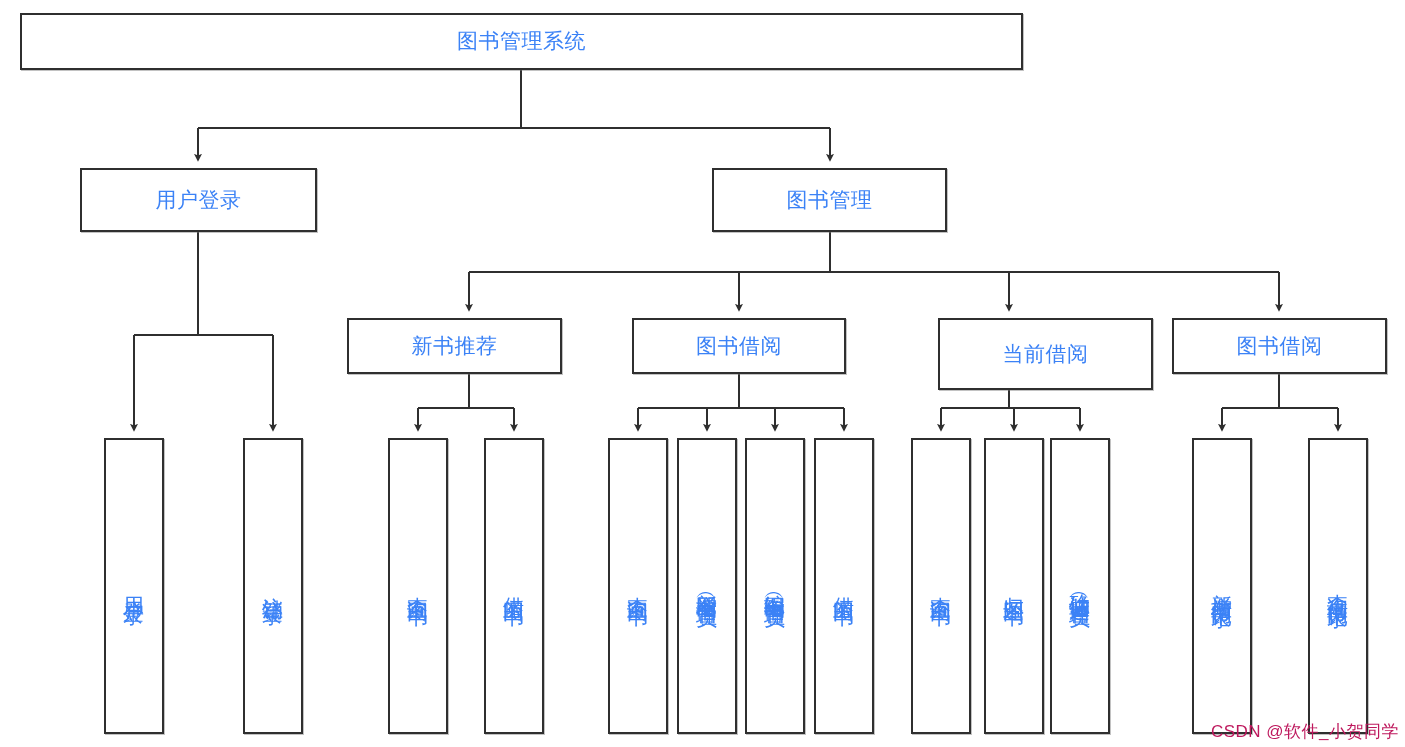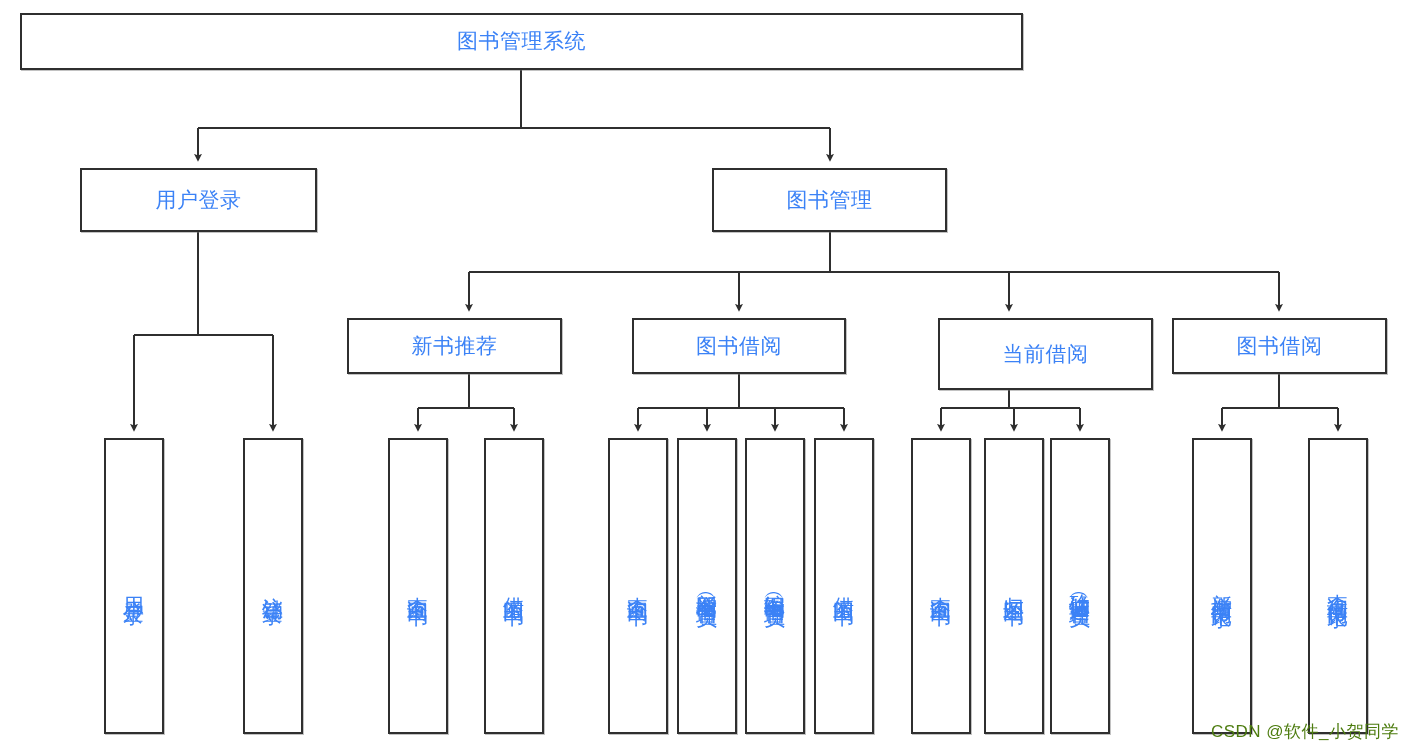--- a/index.html
+++ b/index.html
@@ -59,21 +59,21 @@
     max-height: 100%;
   }
   .node.leaf.tall .label {
     letter-spacing: 2px;
   }
   .watermark {
     position: absolute;
     right: 6px;
     bottom: 4px;
     font-size: 17px;
-    color: #4d7c0f;
+    color: #be185d;
     letter-spacing: 0.5px;
     white-space: nowrap;
     user-select: none;
   }
 </style>
 </head>
 <body>
 
 <div id="canvas">
 

